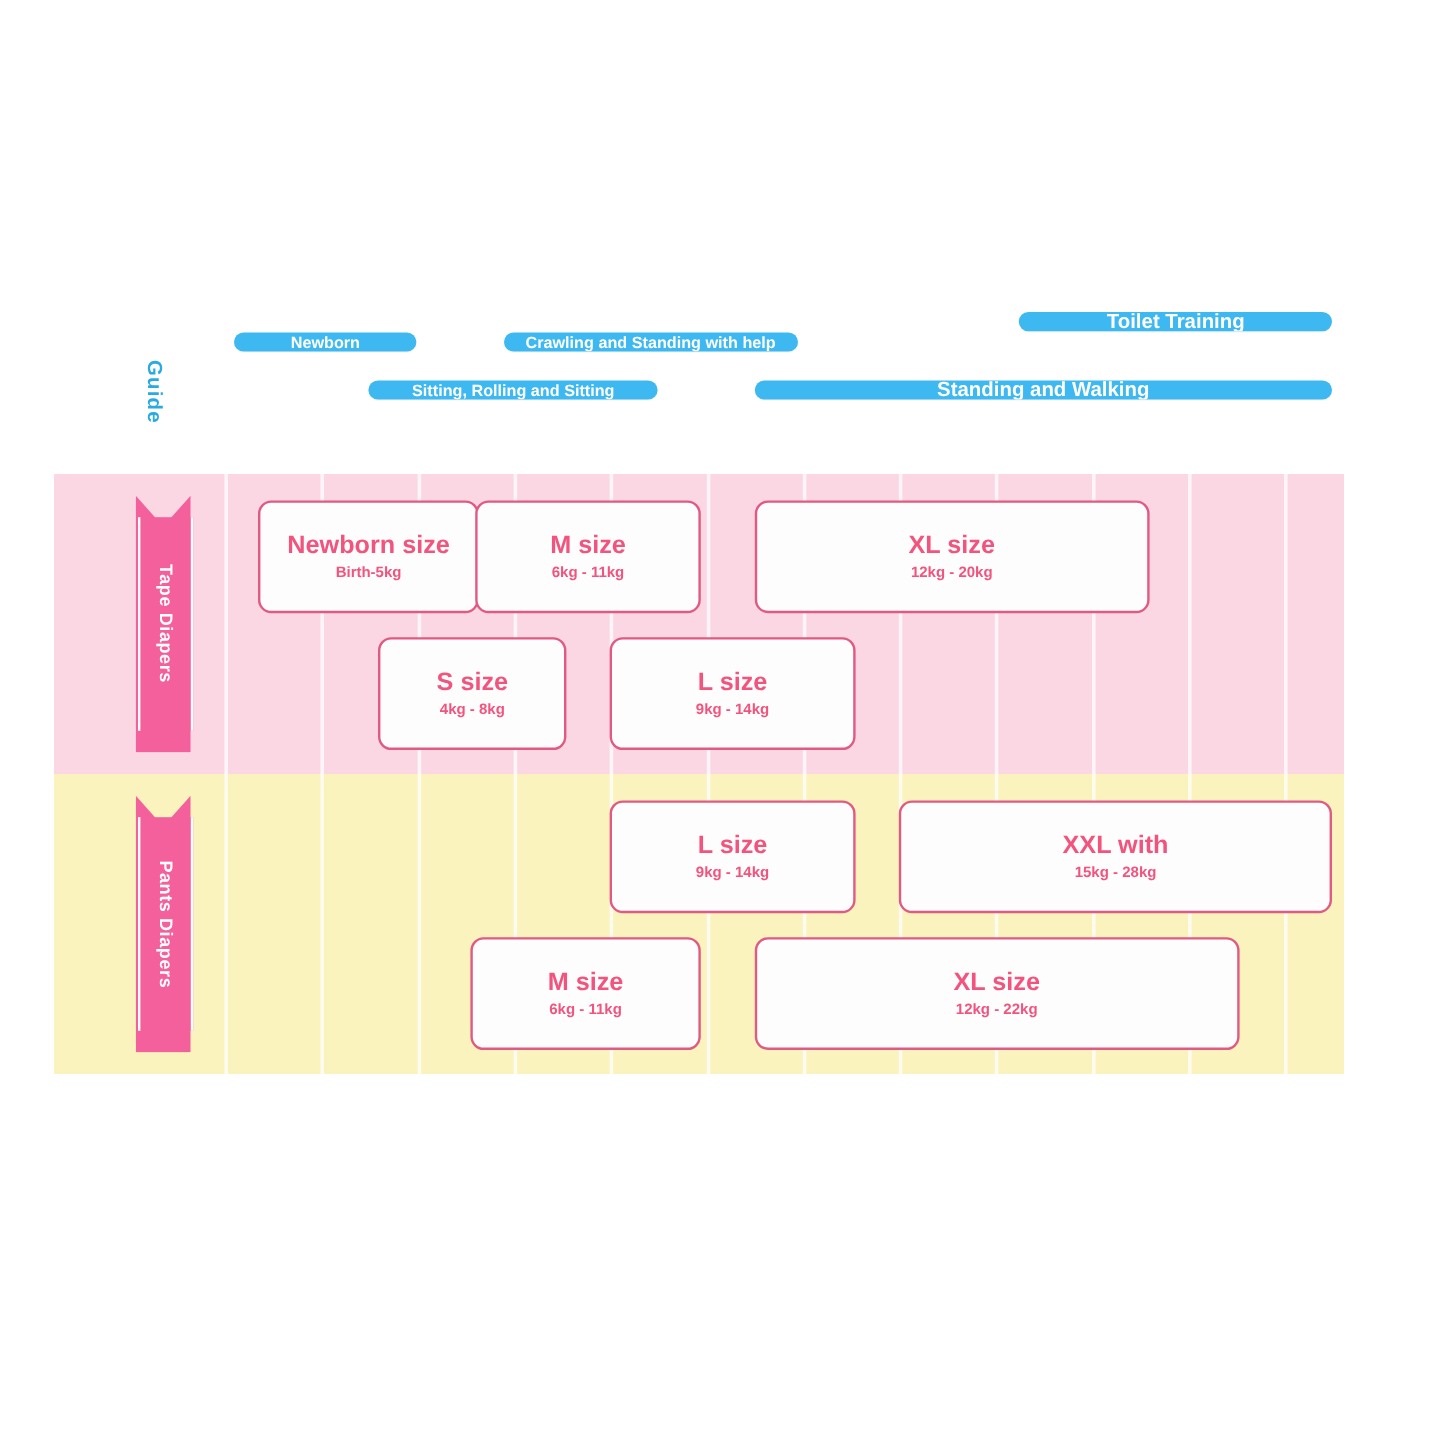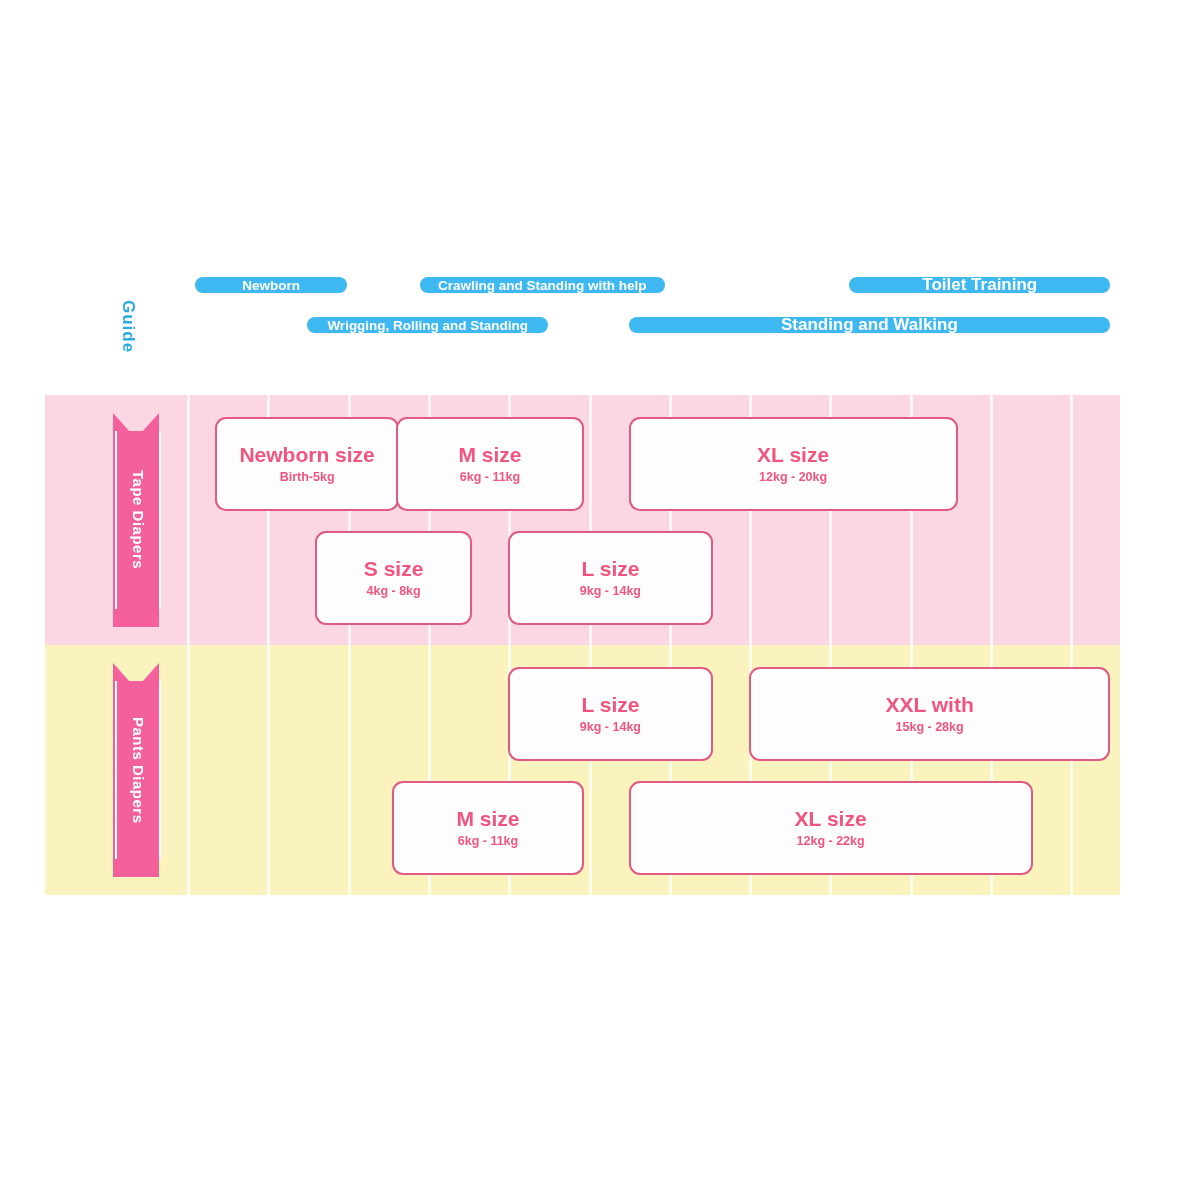--- a/index.html
+++ b/index.html
@@ -109,25 +109,25 @@
       <span>Guide</span>
     </div>
 
     <div id="stage-pills">
         <div class="pill small" style="left: 149.88px; width: 152.57px; top: 22px; background: rgb(62, 184, 240);">
           <span>Newborn</span>
         </div>
         <div class="pill small" style="left: 374.72px; width: 244.915px; top: 22px; background: rgb(62, 184, 240);">
           <span>Crawling and Standing with help</span>
         </div>
-        <div class="pill big" style="left: 804.325px; width: 260.975px; top: 22px; background: rgb(62, 184, 240);">
+        <div class="pill big" style="left: 804.325px; width: 260.975px; top: 5px; background: rgb(62, 184, 240);">
           <span>Toilet Training</span>
         </div>
         <div class="pill small" style="left: 262.3px; width: 240.9px; top: 62px; background: rgb(62, 184, 240);">
-          <span>Wrigging, Rolling and Standing</span>
+          <span>Sitting, Rolling and Sitting</span>
         </div>
         <div class="pill big" style="left: 583.5px; width: 481.8px; top: 62px; background: rgb(62, 184, 240);">
           <span>Standing and Walking</span>
         </div>
       </div>
 
   </div>
 
   <div class="band tape">
     <div class="gridlines">

